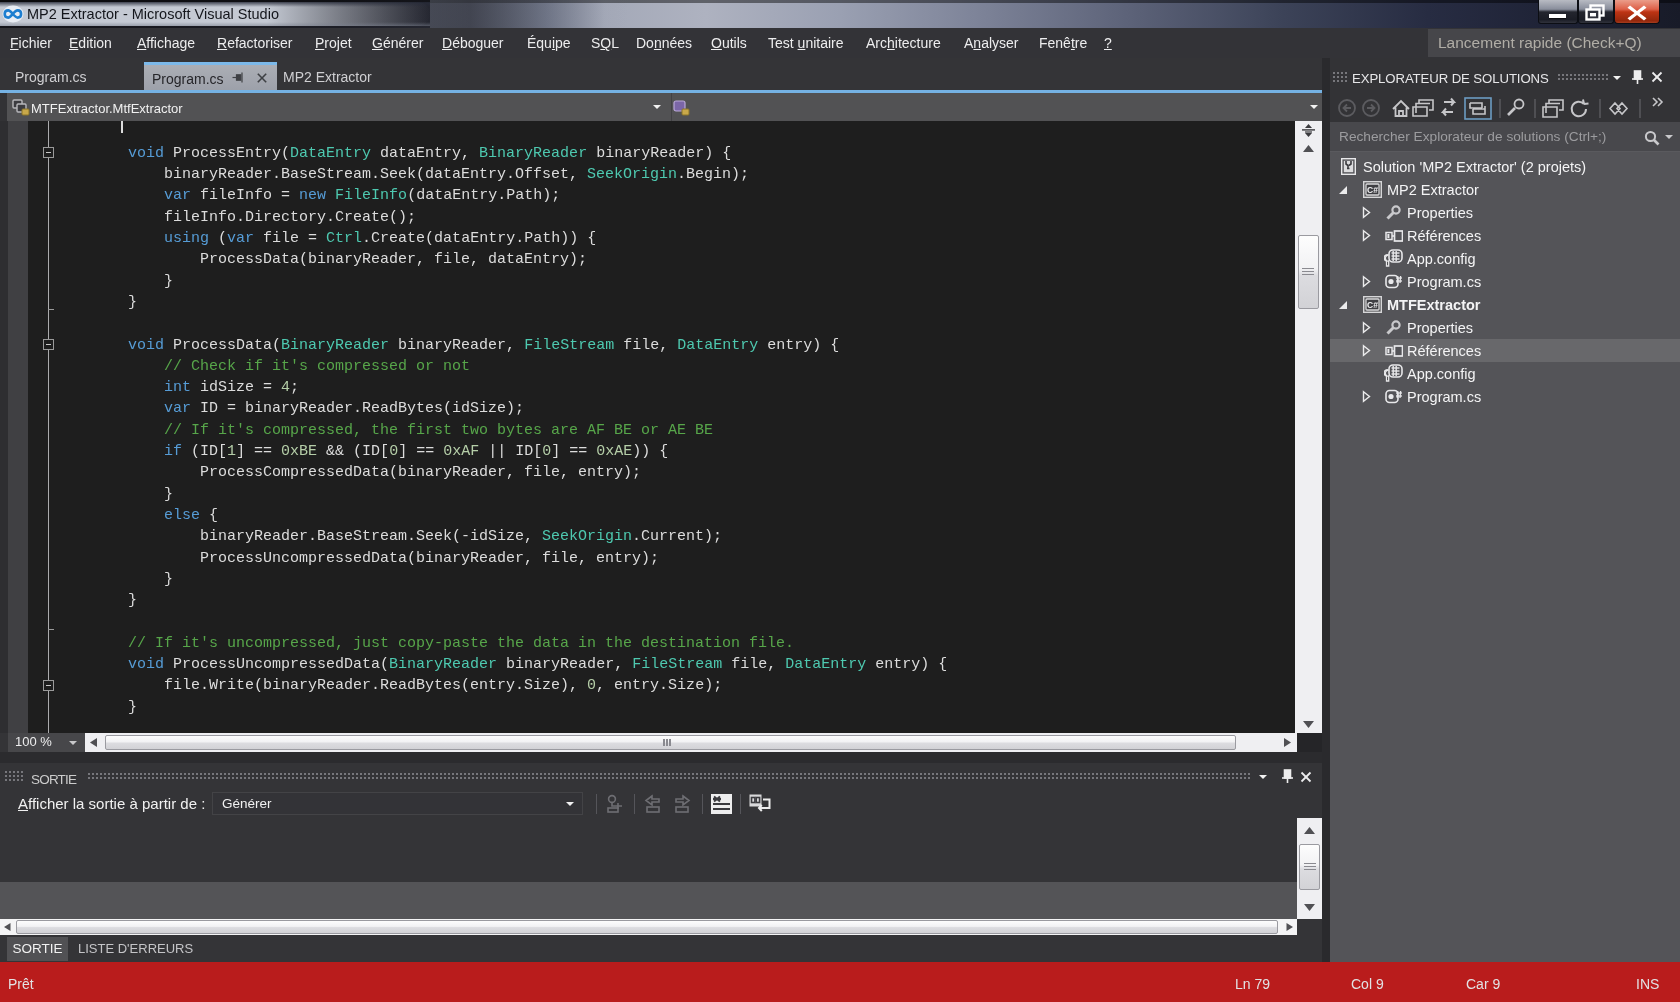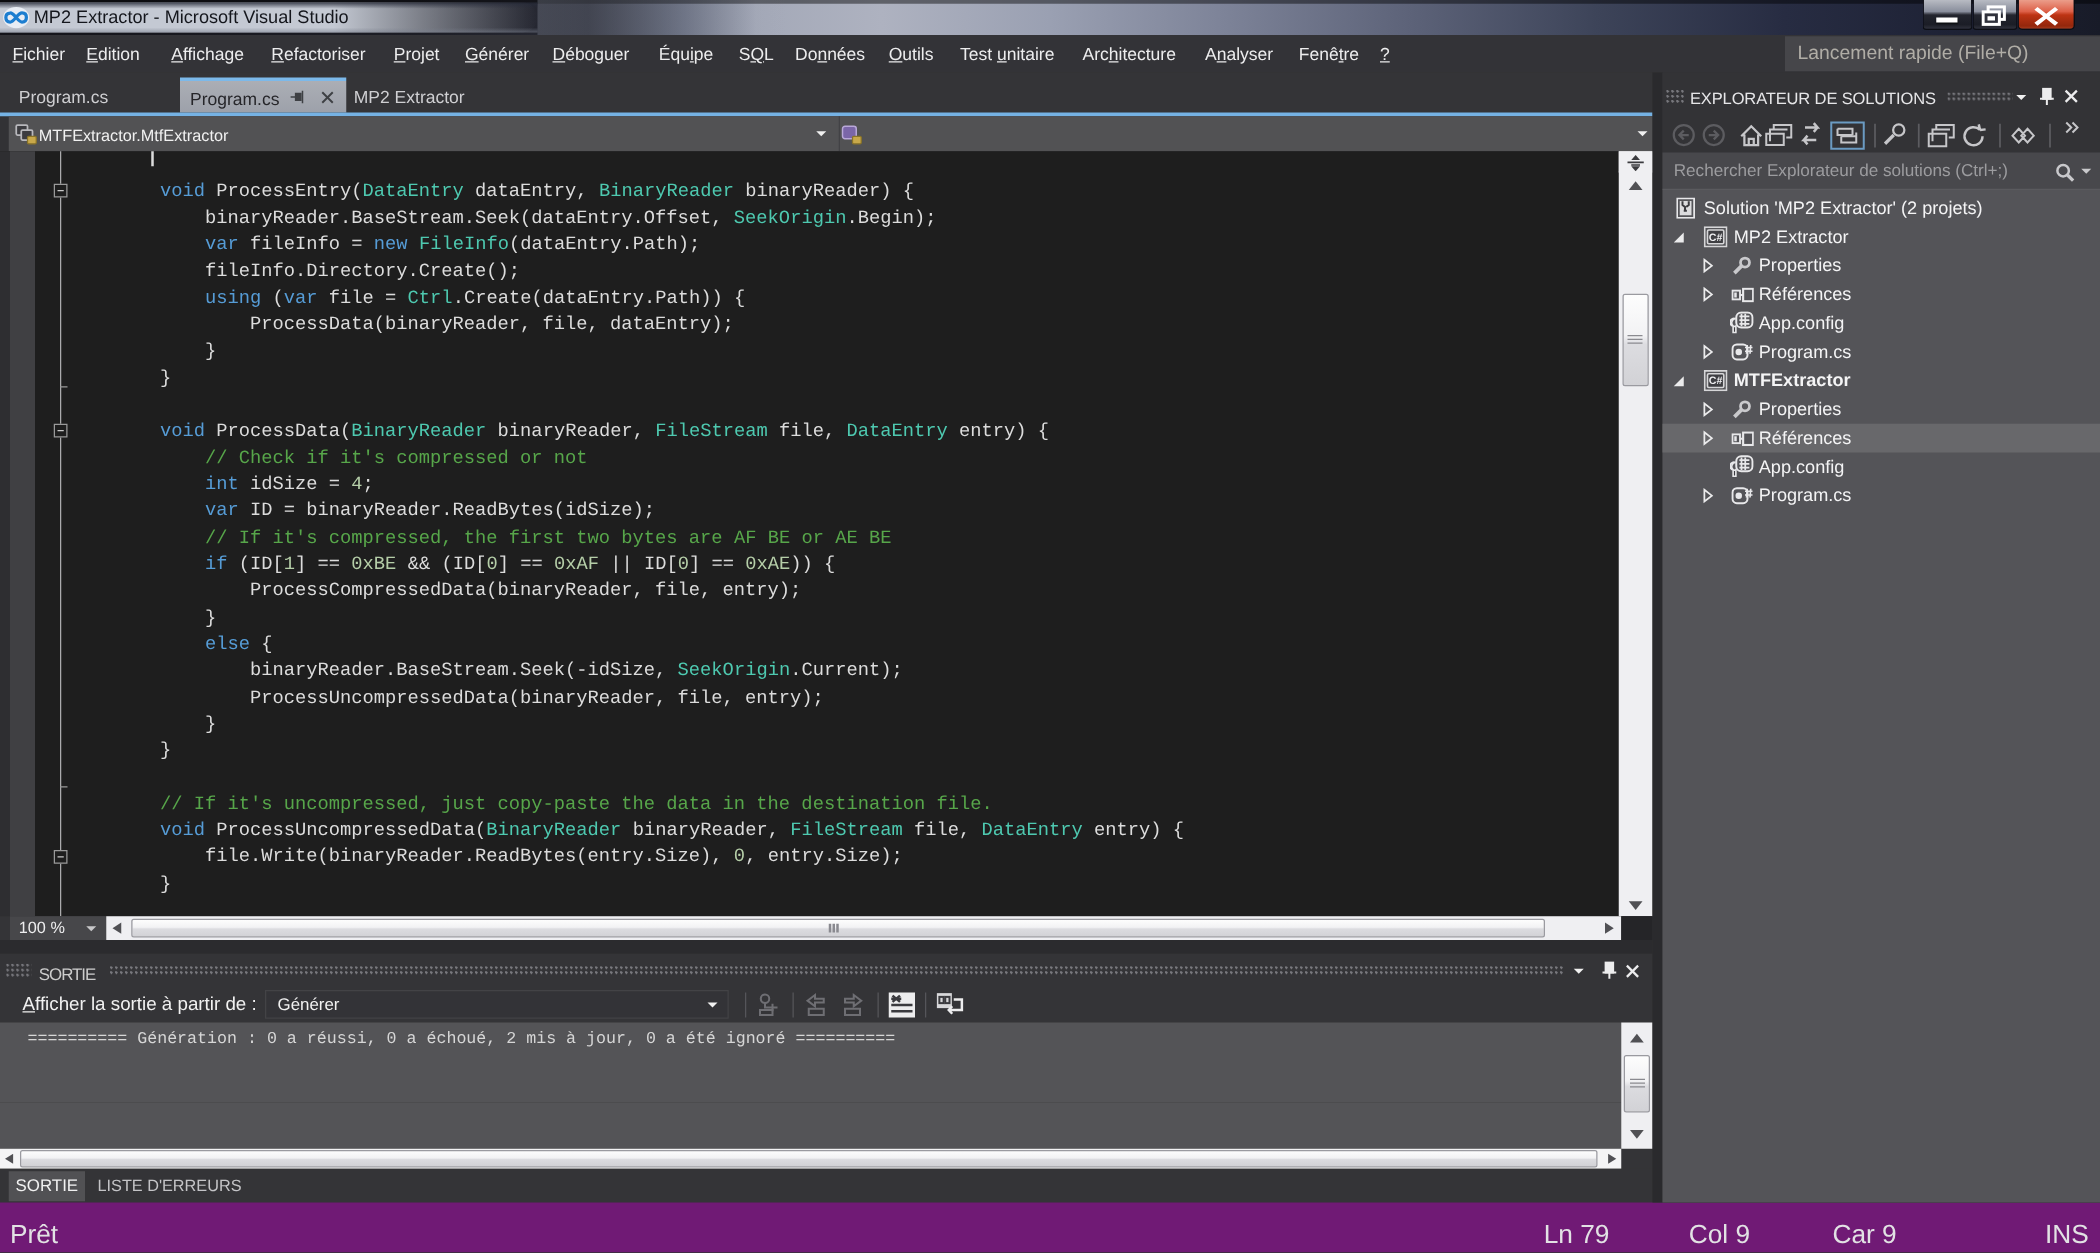--- a/index.html
+++ b/index.html
@@ -65,21 +65,21 @@
 #outcontent{position:absolute;left:0;top:55px;width:1297px;height:64px;background:#545457;font-family:"Liberation Mono",monospace;font-size:13.3px;color:#d6d6d6}
 #outcontent span{position:absolute;left:22px;top:5px;white-space:pre}
 #outbg2{position:absolute;left:0;top:119px;width:1297px;height:37px;background:#545457}
 #ovsb{position:absolute;left:1297px;top:55px;width:25px;height:101px;background:#efeff2}
 #ohsb{position:absolute;left:0;top:156px;width:1297px;height:16px;background:#f4f4f5}
 
 #ptabs{left:0;top:935px;width:1322px;height:27px;background:#343437}
 #ptab1{position:absolute;left:7px;top:2px;width:61px;height:24px;background:#515154;color:#f1f1f1;font-size:13.5px;text-align:center;line-height:23px}
 #ptab2{position:absolute;left:78px;top:6px;font-size:13px;color:#c4c4c7}
 
-#status{left:0;top:962px;width:1680px;height:40px;background:#701a75;font-size:21px;color:#e2e2e4}
+#status{left:0;top:962px;width:1680px;height:40px;background:#b91c1c;font-size:14px;color:#e2e2e4}
 
 #rgap{left:1322px;top:58px;width:8px;height:904px;background:#2a2a2d}
 #rpanel{left:1330px;top:58px;width:350px;height:904px;background:#333336}
 #rtitle{position:absolute;left:22px;top:13px;font-size:13.2px;letter-spacing:-0.1px;color:#e6e6e8}
 #rsearch{position:absolute;left:0;top:64px;width:350px;height:30px;background:#48484c;color:#9c9c9f;font-size:13.7px;line-height:29px;padding-left:9px}
 #rtree{position:absolute;left:0;top:94px;width:384px;height:810px;background:#545458}
 .trow{position:absolute;left:0;width:350px;height:23px;font-size:14.5px;color:#f4f4f5;white-space:pre}
 #rsel{position:absolute;left:0;top:187px;width:350px;height:23px;background:#68686b}
 svg{display:block}
 </style>
@@ -114,21 +114,21 @@
     <span class="mi" style="left:442px"><u>D</u>éboguer</span>
     <span class="mi" style="left:527px">Équ<u>i</u>pe</span>
     <span class="mi" style="left:591px">S<u>Q</u>L</span>
     <span class="mi" style="left:636px">Do<u>n</u>nées</span>
     <span class="mi" style="left:711px"><u>O</u>utils</span>
     <span class="mi" style="left:768px">Test <u>u</u>nitaire</span>
     <span class="mi" style="left:866px">Arc<u>h</u>itecture</span>
     <span class="mi" style="left:964px">A<u>n</u>alyser</span>
     <span class="mi" style="left:1039px">Fenê<u>t</u>re</span>
     <span class="mi" style="left:1104px"><u>?</u></span>
-    <div id="ql">Lancement rapide (File+Q)</div>
+    <div id="ql">Lancement rapide (Check+Q)</div>
 <svg class="abs" style="left:1660px;top:33px" width="17" height="17" viewBox="0 0 17 17">
       <circle cx="7" cy="7" r="4.2" fill="none" stroke="#e8e8ea" stroke-width="2"></circle>
       <line x1="10.2" y1="10.2" x2="14.5" y2="14.5" stroke="#e8e8ea" stroke-width="2.4"></line>
     </svg>
   </div>
 <div class="abs" id="tabs">
   <span class="tab" style="left:15px">Program.cs</span>
   <div id="atab">
       <span>Program.cs</span>
       <svg style="position:absolute;left:88px;top:9px" width="13" height="13" viewBox="0 0 13 13">
@@ -292,23 +292,20 @@
 <div style="position:absolute;left:740px;top:4px;width:1px;height:20px;background:#55555a"></div>
 <svg style="position:absolute;left:748px;top:3px" width="24" height="22" viewBox="0 0 24 22">
         <rect x="1.5" y="1.5" width="12" height="12" fill="#d8d8da"></rect>
         <g stroke="#3a3a3e" stroke-width="1.6" fill="none">
           <rect x="3.5" y="4.5" width="3.4" height="5"></rect>
           <rect x="8.2" y="4.5" width="3.4" height="5"></rect>
         </g>
         <path d="M15 6.5 L21.5 6.5 L21.5 15 L11 15 M13.8 12 L11 15 L13.8 18" stroke="#ededee" stroke-width="2" fill="none"></path>
       </svg>
   </div>
-  <div id="outcontent">
-      <span>========== Génération : 0 a réussi, 0 a échoué, 2 mis à jour, 0 a été ignoré ==========</span>
-    </div>
   <div id="outbg2"></div>
   <div id="ovsb">
 <svg style="position:absolute;left:4px;top:7px" width="17" height="12" viewBox="0 0 17 12">
         <path d="M8.5 2 L14 9 L3 9 Z" fill="#505054"></path>
       </svg>
 <div class="thumb" style="position:absolute;left:2px;top:26px;width:21px;height:46px"></div>
 <div style="position:absolute;left:6.5px;top:45px;width:12px;height:1.4px;background:#8a8a90;box-shadow:0 3px #8a8a90,0 6px #8a8a90"></div>
 <svg style="position:absolute;left:4px;top:83px" width="17" height="12" viewBox="0 0 17 12">
         <path d="M8.5 10 L14 3 L3 3 Z" fill="#505054"></path>
       </svg>

